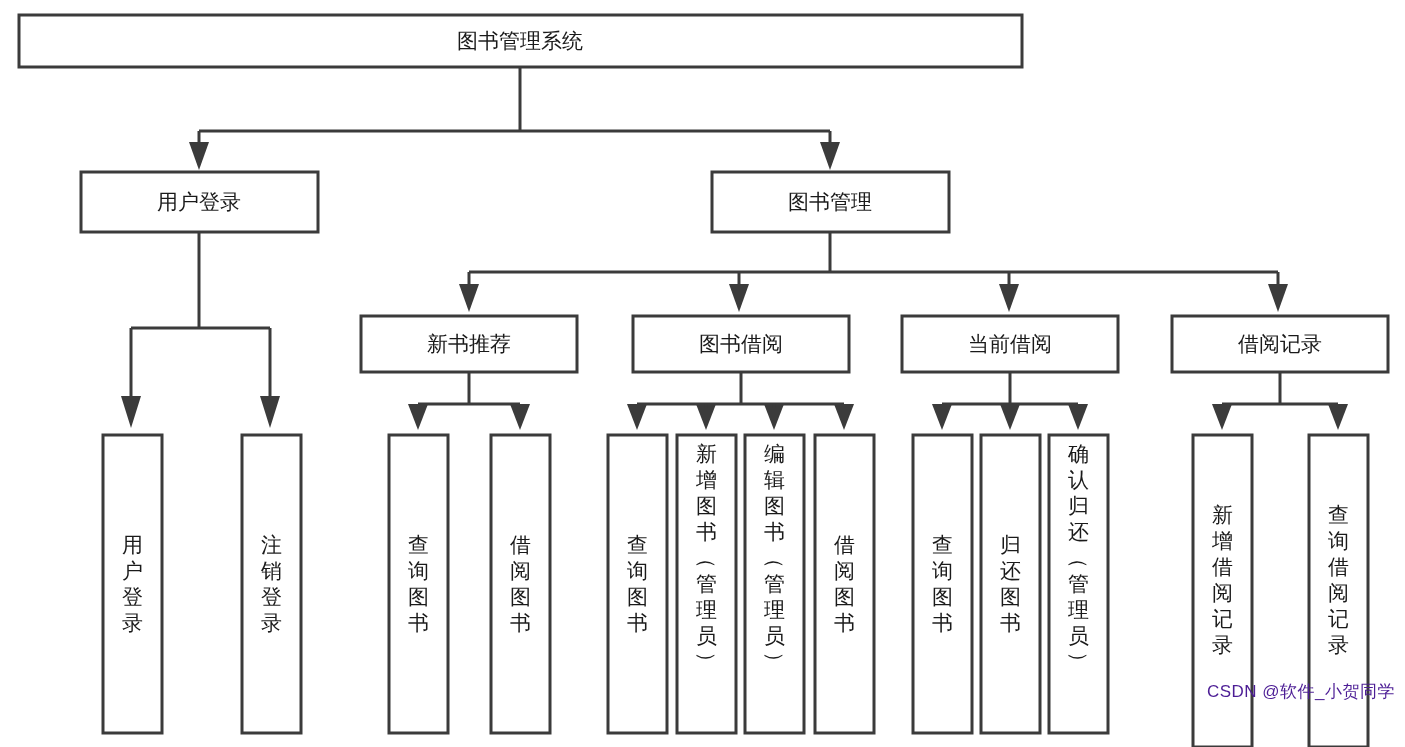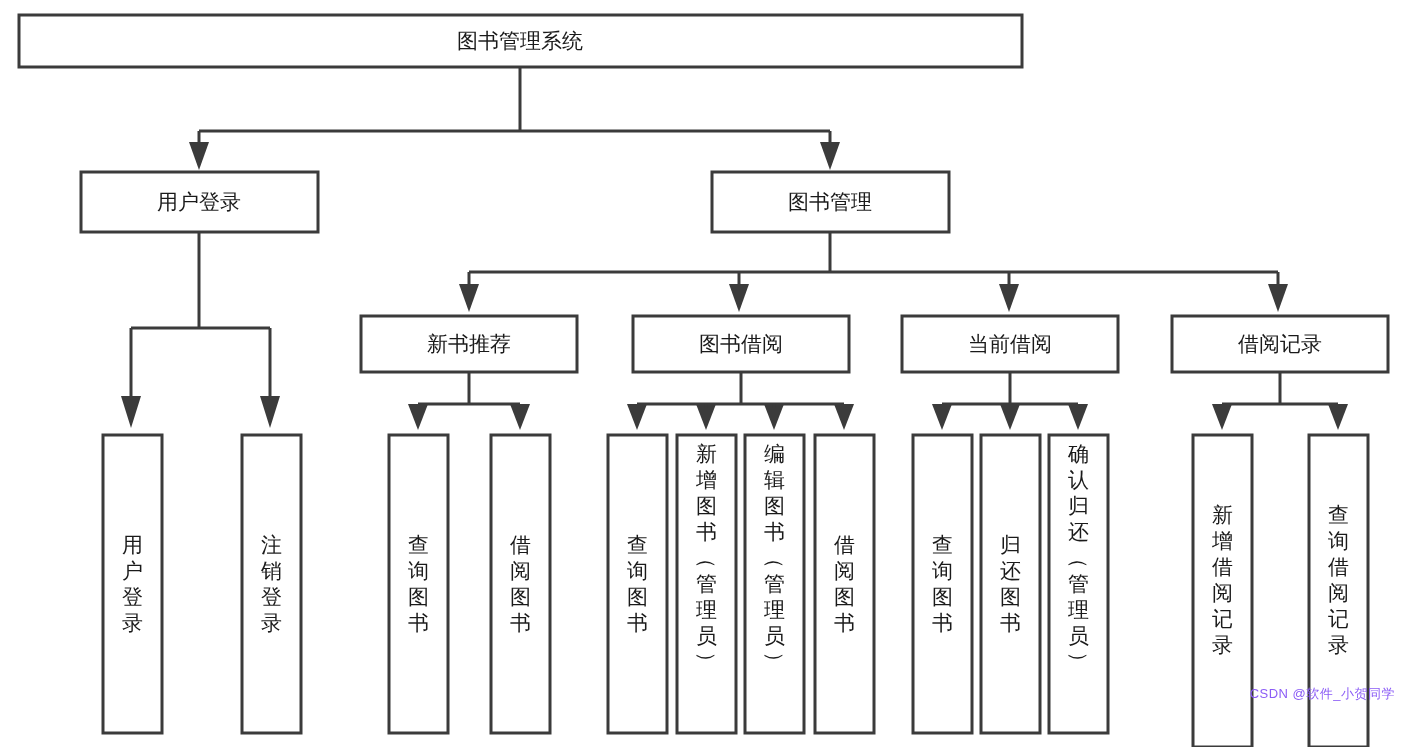--- a/index.html
+++ b/index.html
@@ -70,22 +70,22 @@
   }
   .vchar.paren {
     transform: rotate(90deg);
     display: block;
   }
   #watermark {
     position: absolute;
     right: 10px;
     bottom: 8px;
     font-family: "Liberation Sans", "DejaVu Sans", sans-serif;
-    font-size: 13px;
-    color: #8b5cf6;
+    font-size: 17px;
+    color: #4c1d95;
     letter-spacing: 0.5px;
     white-space: nowrap;
     pointer-events: none;
   }
 </style>
 </head>
 <body>
 
 <div id="diagram-root">
 

